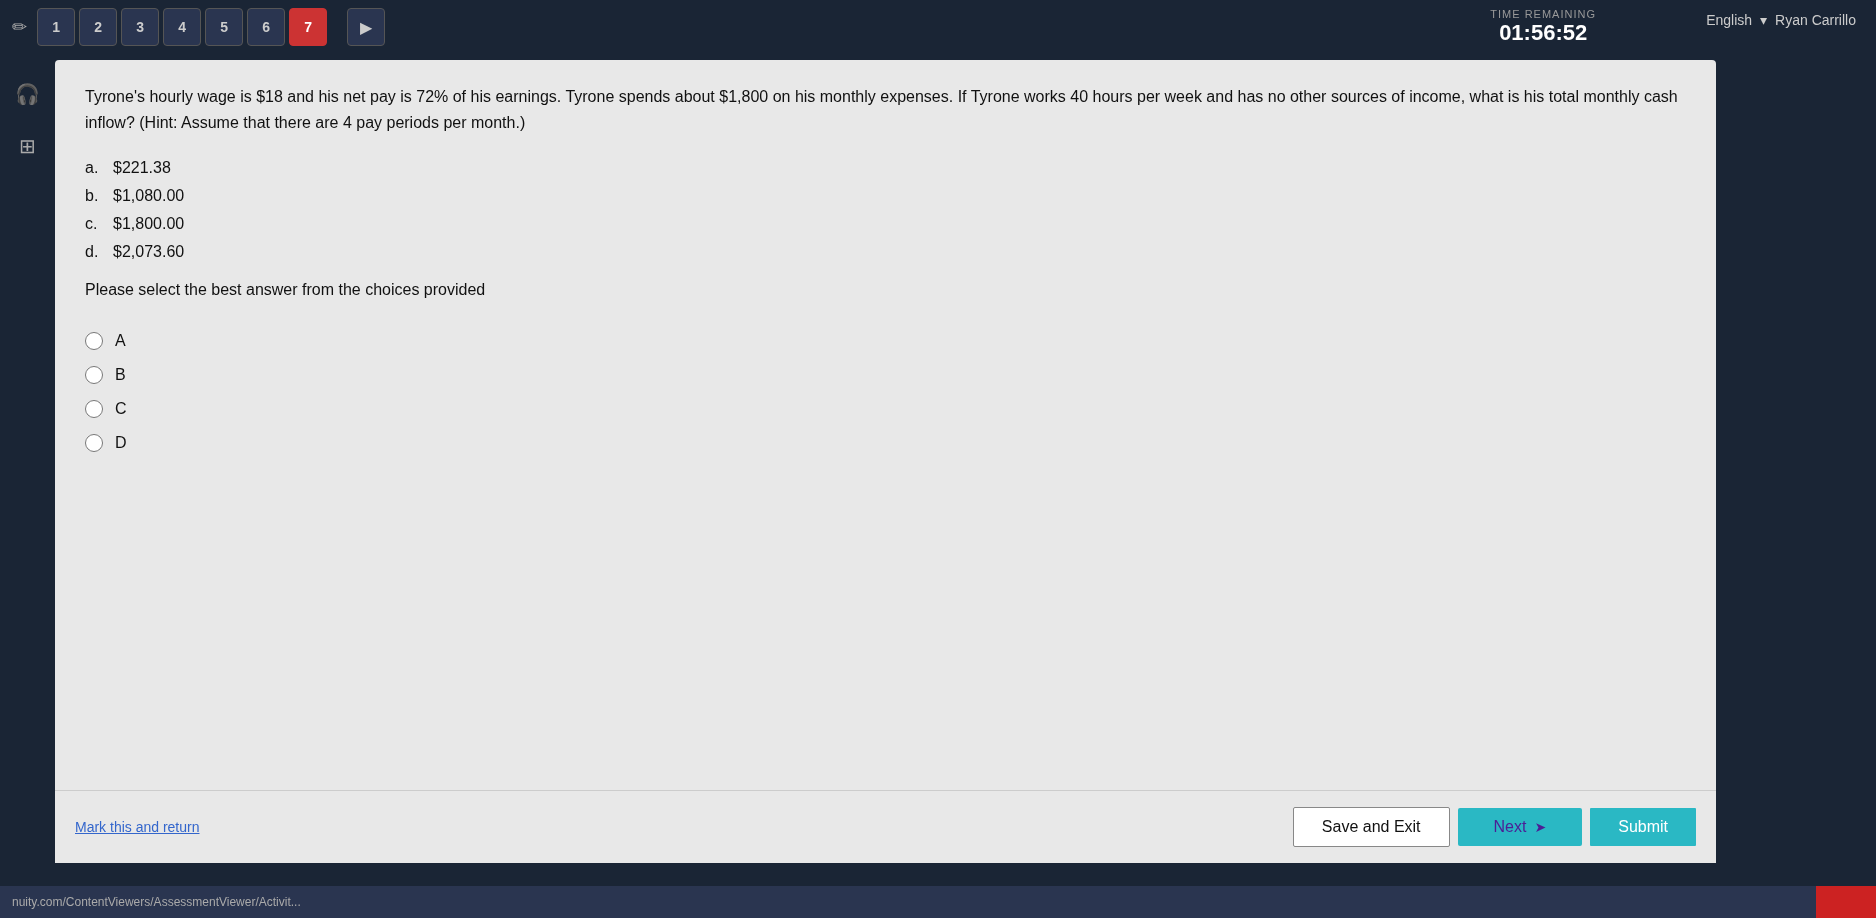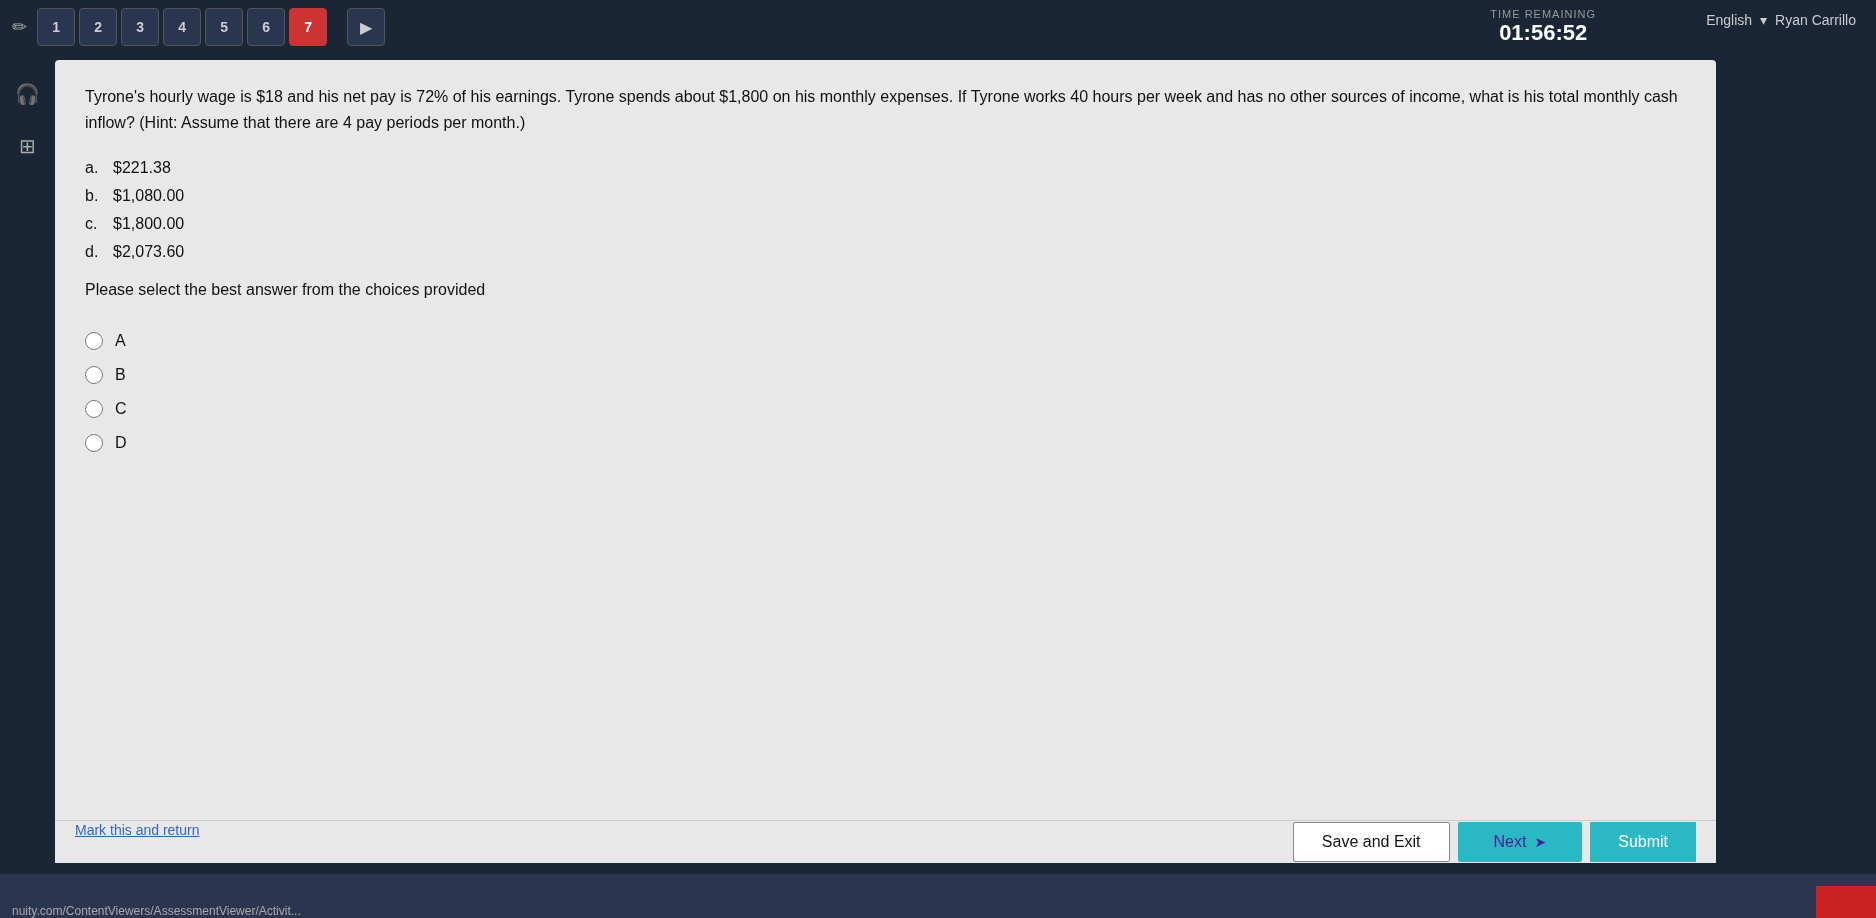--- a/index.html
+++ b/index.html
@@ -190,21 +190,22 @@
 
     .radio-option input[type="radio"] {
       width: 18px;
       height: 18px;
       cursor: pointer;
     }
 
     
     .action-bar {
       display: flex;
-      padding: 1px 20px;
+      align-items: center;
+      padding: 16px 20px;
       border-top: 1px solid #ccc;
       background: #e8e8e8;
     }
 
     .mark-link {
       color: #3366cc;
       text-decoration: underline;
       font-size: 14px;
       cursor: pointer;
       margin-right: auto;
@@ -248,24 +249,24 @@
       border-radius: 1px;
       color: white;
     }
 
     
     .status-bar {
       position: absolute;
       bottom: 0;
       left: 0;
       right: 0;
-      height: 44px;
+      height: 32px;
       background: #2a3550;
       display: flex;
-      align-items: flex-end;
+      align-items: center;
       padding: 0 12px;
     }
 
     .status-url {
       color: #aaa;
       font-size: 12px;
     }
 
     .status-bar-right {
       position: absolute;

